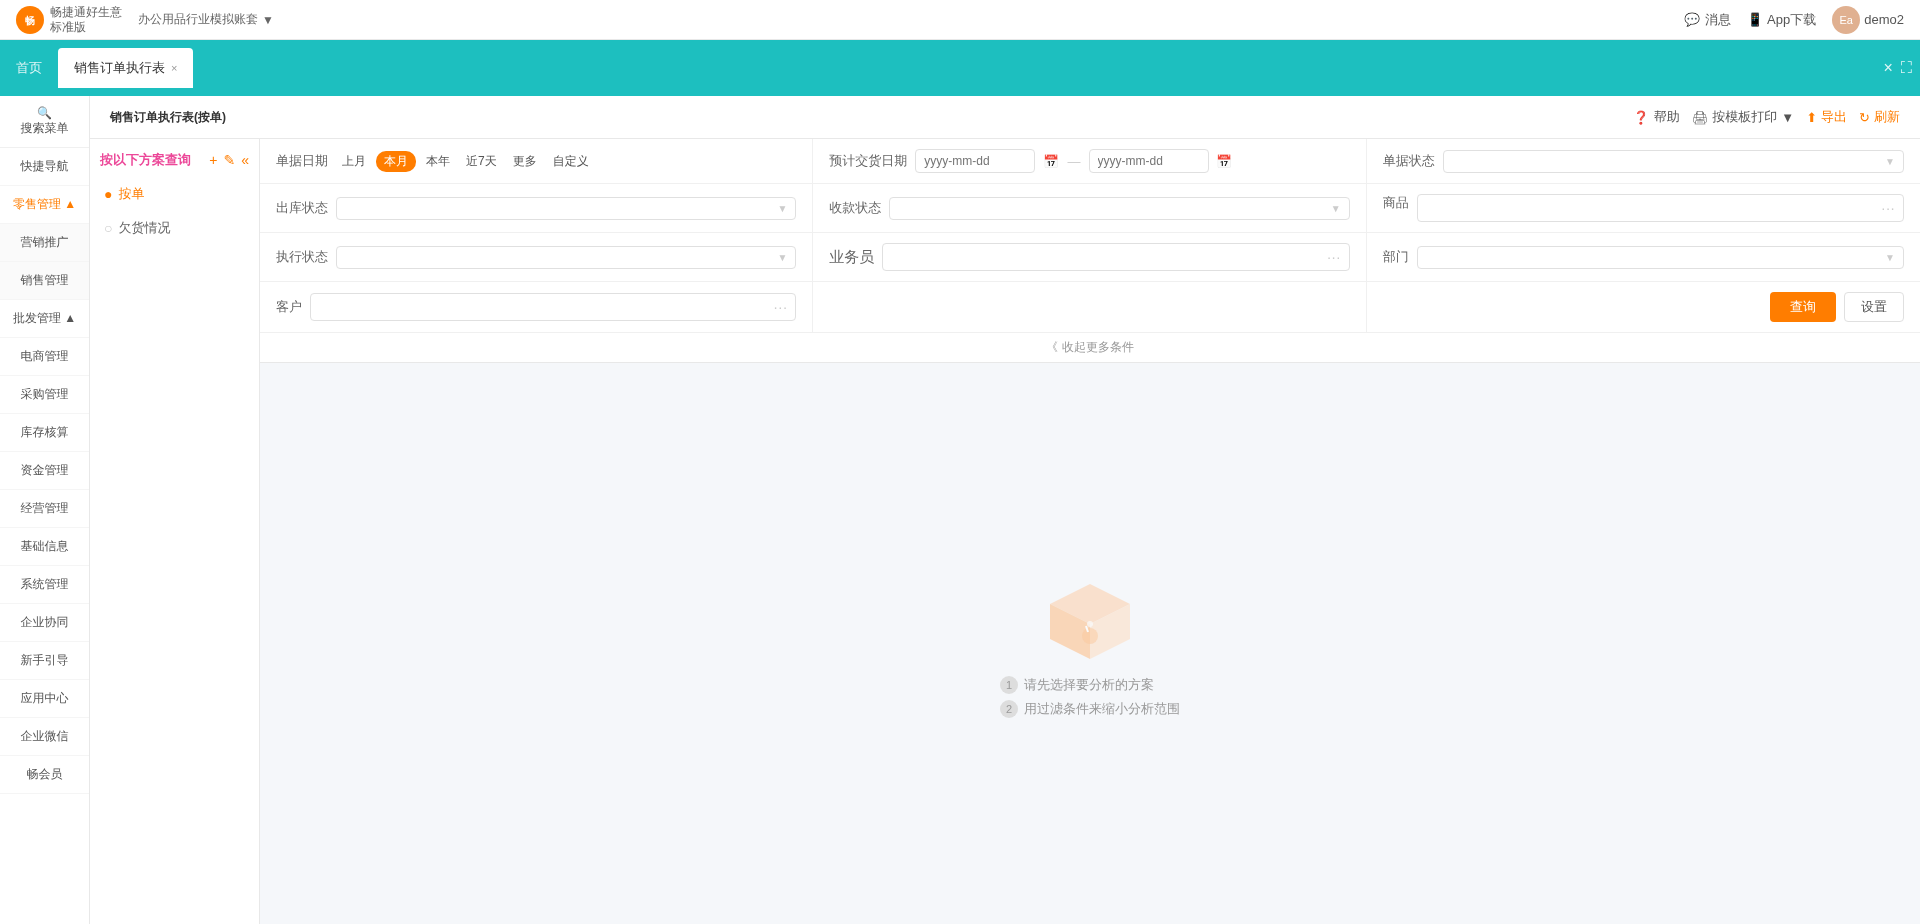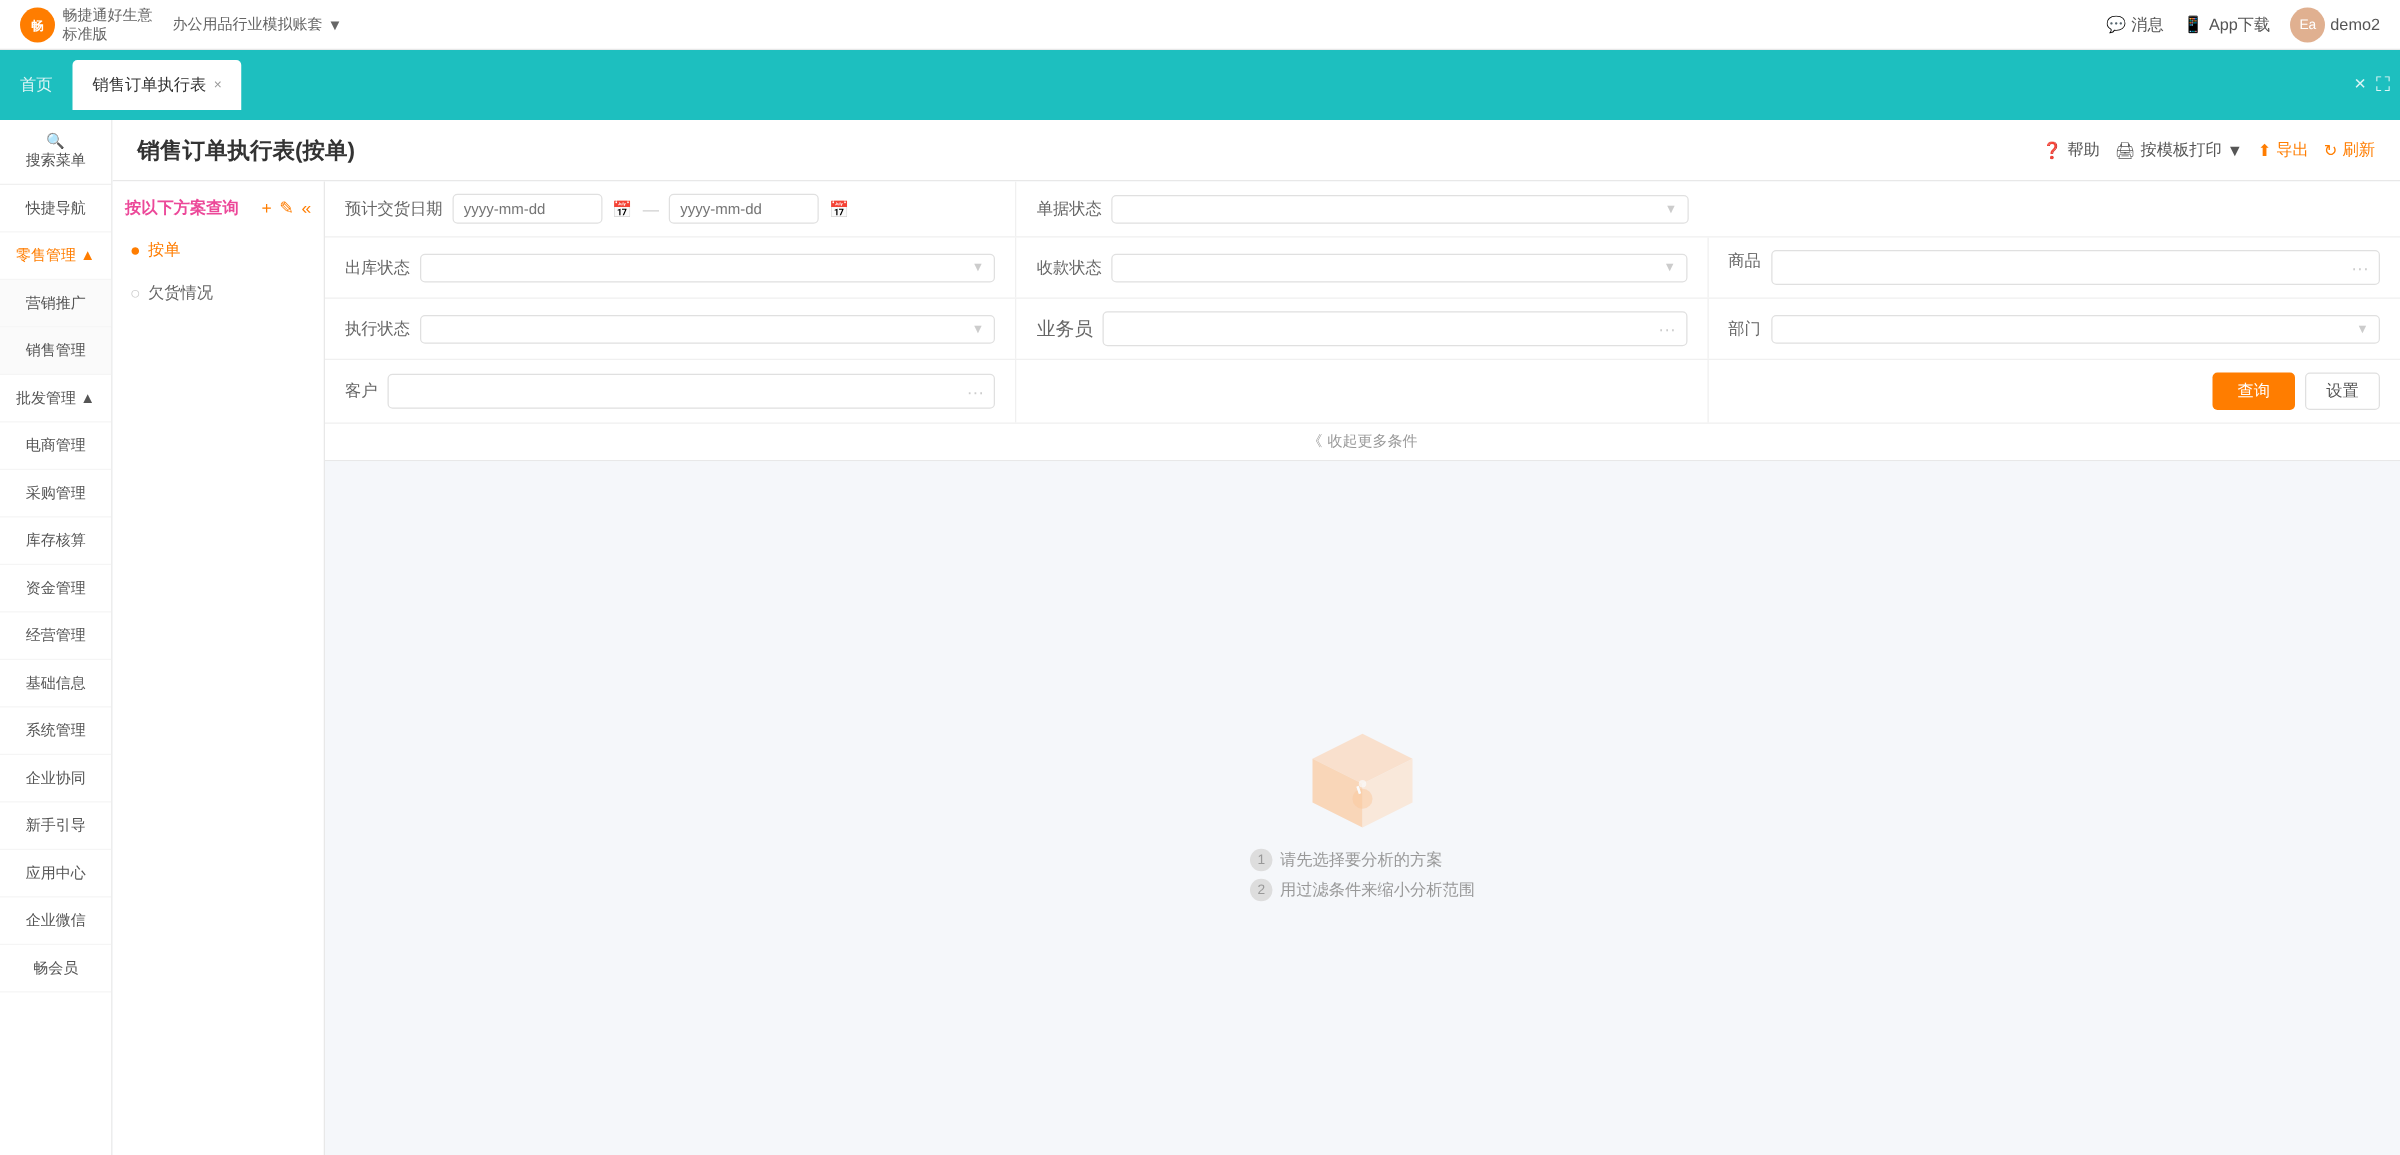--- a/index.html
+++ b/index.html
@@ -103,21 +103,21 @@
     
     .page-header {
       background: #fff;
       padding: 12px 20px 0 20px;
       border-bottom: 1px solid #e8e8e8;
       display: flex;
       align-items: center;
       justify-content: space-between;
       flex-shrink: 0;
     }
-    .page-title { font-size: 18px; font-weight: bold; color: #333; padding-bottom: 12px; }
+    .page-title { font-size: 12px; font-weight: bold; color: #333; padding-bottom: 12px; }
     .page-header-actions { display: flex; align-items: center; gap: 12px; padding-bottom: 12px; }
     .header-action-btn { display: flex; align-items: center; gap: 4px; font-size: 13px; color: #555; cursor: pointer; }
     .btn-export { color: #ff7d00; }
     .btn-refresh { color: #ff7d00; }
     .date-tab { font-size: 12px; color: #555; cursor: pointer; padding: 2px 6px; border-radius: 3px; }
     .date-tab.active { background: #ff7d00; color: #fff; border-radius: 10px; padding: 2px 8px; }
     .date-input { border: 1px solid #e0e0e0; border-radius: 4px; padding: 4px 8px; font-size: 12px; color: #999; width: 120px; }
 
     .select-field { border: 1px solid #e0e0e0; border-radius: 4px; padding: 5px 8px; font-size: 12px; color: #999; flex: 1; display: flex; align-items: center; justify-content: space-between; min-width: 140px; cursor: pointer; background: #fff; }
     .select-arrow { color: #ccc; font-size: 10px; }
@@ -341,20 +341,31 @@
           <span>欠货情况</span>
         </div>
       </div>
 
       <div style="flex:1; display:flex; flex-direction:column; overflow:hidden;">
 
         <div class="filter-top-area">
 
           <div style="display:grid; grid-template-columns: 1fr 1fr 1fr; border-bottom: 1px solid #f0f0f0;">
 
+            <div style="display:flex; align-items:center; padding: 10px 16px; gap:8px; border-right:1px solid #f0f0f0;">
+              <span style="color:#666; font-size:13px; white-space:nowrap;">单据日期</span>
+              <div style="display:flex; align-items:center; gap:4px;">
+                <span class="date-tab">上月</span>
+                <span class="date-tab active" style="background:#ff7d00; color:#fff; border-radius:10px; padding:2px 8px; font-size:12px;">本月</span>
+                <span class="date-tab">本年</span>
+                <span class="date-tab">近7天</span>
+                <span class="date-tab">更多</span>
+                <span class="date-tab">自定义</span>
+              </div>
+            </div>
 
             <div style="display:flex; align-items:center; padding: 10px 16px; gap:8px; border-right:1px solid #f0f0f0;">
               <span style="color:#666; font-size:13px; white-space:nowrap;">预计交货日期</span>
               <input type="text" class="date-input" style="border: 1px solid rgb(224, 224, 224); border-radius: 4px; padding: 4px 8px; font-size: 12px; color: rgb(153, 153, 153); width: 120px; outline: none;" placeholder="yyyy-mm-dd">
               <span style="color:#ccc;">📅</span>
               <span style="color:#ccc;">—</span>
               <input type="text" class="date-input" style="border: 1px solid rgb(224, 224, 224); border-radius: 4px; padding: 4px 8px; font-size: 12px; color: rgb(153, 153, 153); width: 120px; outline: none;" placeholder="yyyy-mm-dd">
               <span style="color:#ccc;">📅</span>
             </div>
 

